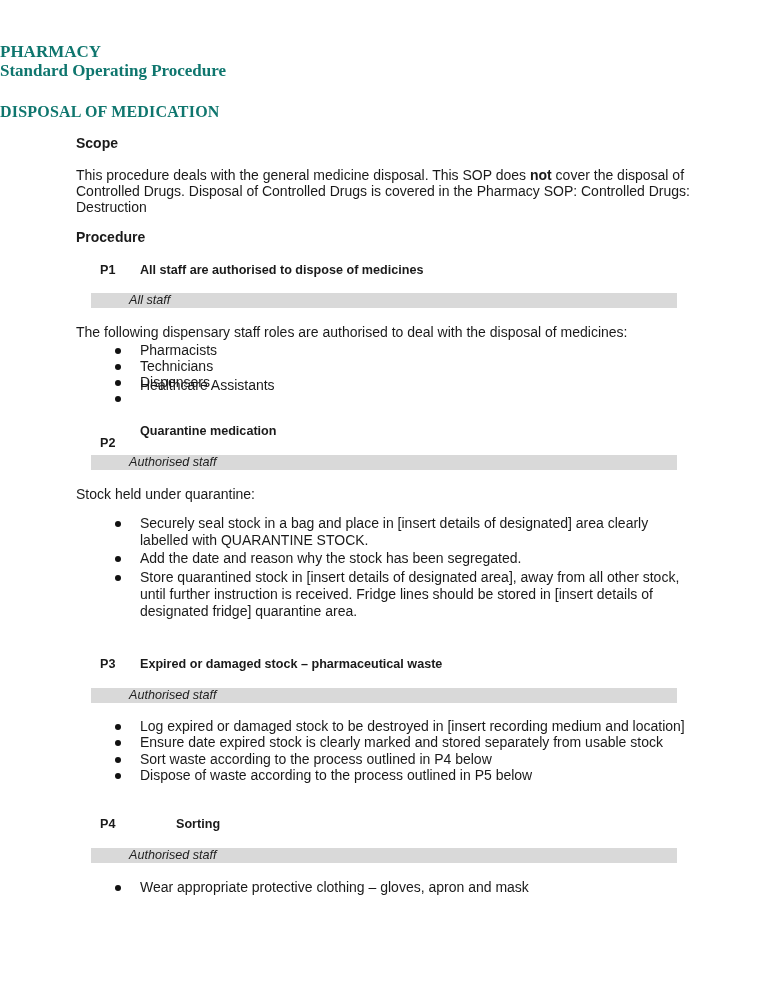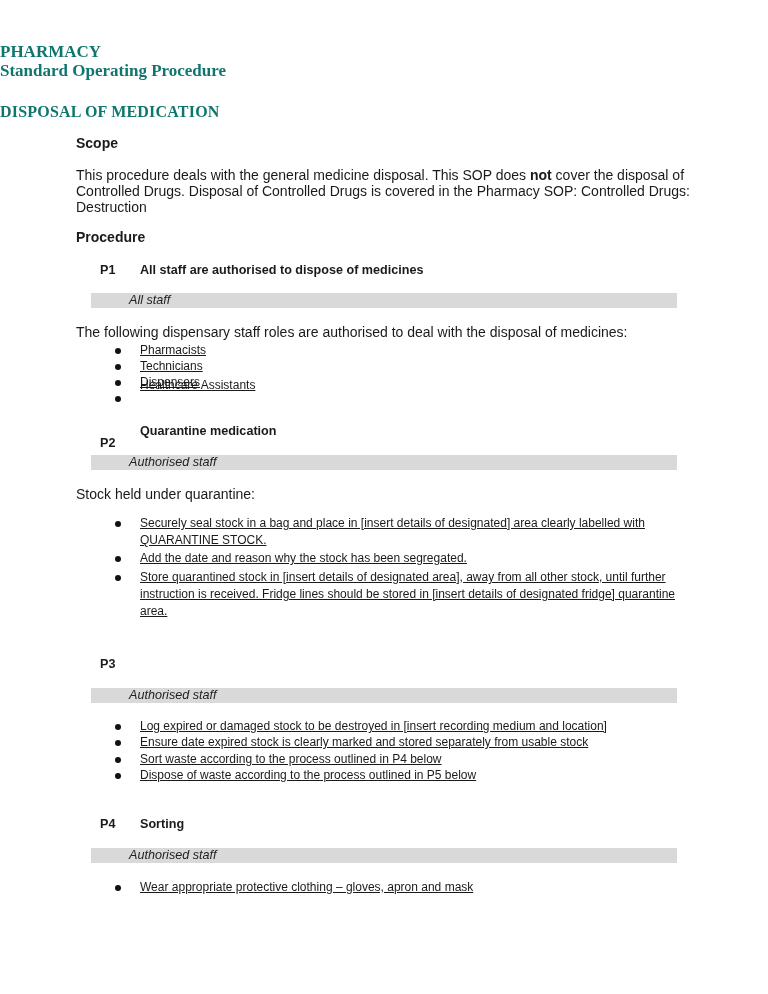--- a/index.html
+++ b/index.html
@@ -11,21 +11,21 @@
   .t1 { top: 42px; font-size: 17px; line-height: 20px; }
   .t2 { top: 61px; font-size: 17px; line-height: 20px; }
   .t3 { top: 89px; font-size: 16px; line-height: 22px; letter-spacing: 0.2px; margin-top: 12px; }
   .txt { position: absolute; left: 76px; font-size: 14px; line-height: 16.5px; white-space: nowrap; }
   .bold { font-weight: bold; }
   .ptag { position: absolute; left: 100px; font-size: 12.6px; font-weight: bold; line-height: 16px; }
   .phead { position: absolute; left: 140px; font-size: 12.6px; font-weight: bold; line-height: 16px; white-space: nowrap; }
   .bar { position: absolute; left: 91px; width: 586px; height: 15px; background: #d9d9d9; }
   .bar span { position: absolute; left: 2px; top: 0; font-size: 12.6px; font-style: italic; line-height: 15px; color: #222; margin-left: 36px; }
   .bullet { position: absolute; left: 115px; width: 6px; height: 6px; border-radius: 50%; background: #111; }
-  .btxt { position: absolute; left: 140px; width: 545px; font-size: 12px; line-height: 17px; text-decoration: underline; }
+  .btxt { position: absolute; left: 140px; width: 545px; font-size: 14px; line-height: 17px; }
 </style>
 </head>
 <body>
 
 <div class="page">
 
   <div class="title t1">PHARMACY</div>
   <div class="title t2">Standard Operating Procedure</div>
   <div class="title t3">DISPOSAL OF MEDICATION</div>
 
@@ -58,33 +58,34 @@
     </div>
   <div class="txt" style="top:486px;">Stock held under quarantine:</div>
   <div class="bullet" style="top:521px;"></div>
   <div class="btxt" style="top:515px;">Securely seal stock in a bag and place in [insert details of designated] area clearly labelled with QUARANTINE STOCK.</div>
   <div class="bullet" style="top:556px;"></div>
   <div class="btxt" style="top:550px;">Add the date and reason why the stock has been segregated.</div>
   <div class="bullet" style="top:575px;"></div>
   <div class="btxt" style="top:569px;">Store quarantined stock in [insert details of designated area], away from all other stock, until further instruction is received. Fridge lines should be stored in [insert details of designated fridge] quarantine area.</div>
 
   <div class="ptag" style="top:656px;">P3</div>
+  <div class="phead" style="top:656px;">Expired or damaged stock – pharmaceutical waste</div>
   <div class="bar" style="top:688px;">
       <span>Authorised staff</span>
     </div>
   <div class="bullet" style="top:724px;"></div>
   <div class="btxt" style="top:718px;">Log expired or damaged stock to be destroyed in [insert recording medium and location]</div>
   <div class="bullet" style="top:740px;"></div>
   <div class="btxt" style="top:734px;">Ensure date expired stock is clearly marked and stored separately from usable stock</div>
   <div class="bullet" style="top:757px;"></div>
   <div class="btxt" style="top:751px;">Sort waste according to the process outlined in P4 below</div>
   <div class="bullet" style="top:773px;"></div>
   <div class="btxt" style="top:767px;">Dispose of waste according to the process outlined in P5 below</div>
 
   <div class="ptag" style="top:816px;">P4</div>
-  <div class="phead" style="top:816px;">Sorting</div>
+  <div class="phead" style="top:816px;margin-left:36px;">Sorting</div>
   <div class="bar" style="top:848px;">
       <span>Authorised staff</span>
     </div>
   <div class="bullet" style="top:885px;"></div>
   <div class="btxt" style="top:879px;">Wear appropriate protective clothing – gloves, apron and mask</div>
 
 </div>
 
 </body></html>

